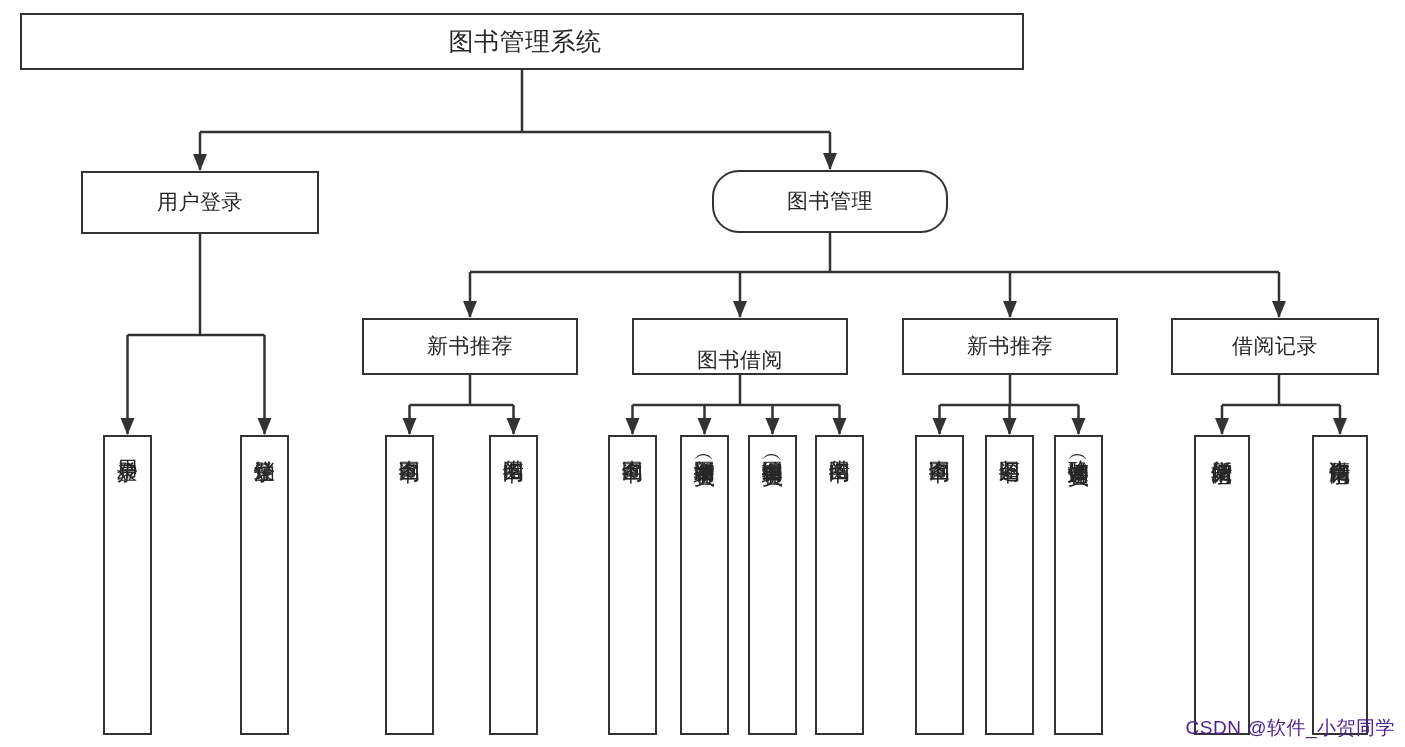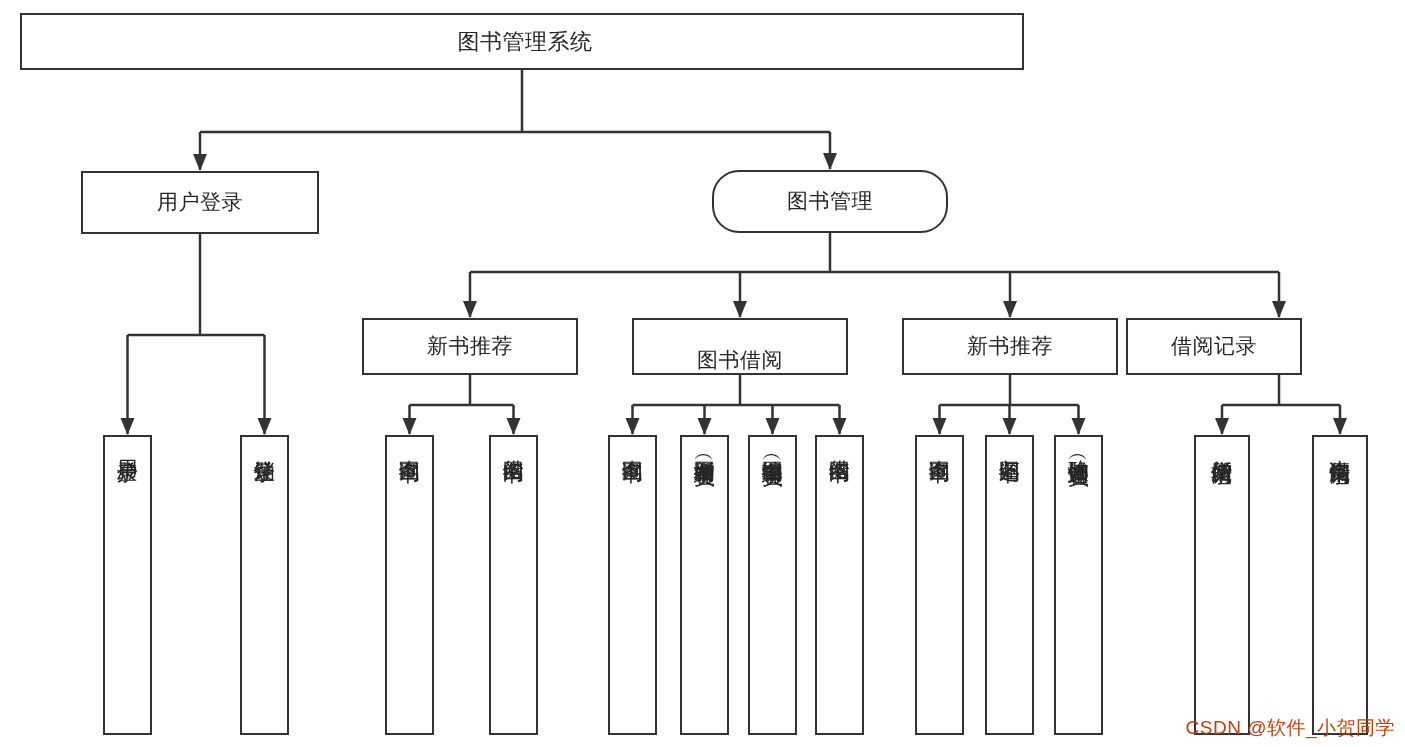--- a/index.html
+++ b/index.html
@@ -40,41 +40,41 @@
     display: block;
     text-align: center;
     line-height: 1.18;
     letter-spacing: 0.5px;
   }
   .node.horiz .label {
     writing-mode: horizontal-tb;
     font-size: 21px;
   }
   .node.root .label {
-    font-size: 22px;
+    font-size: 25px;
     margin-left: 6px;
   }
   .node.vert {
     align-items: flex-start;
     padding-top: 6px;
   }
   .node.vert .label {
     writing-mode: vertical-rl;
     text-orientation: upright;
     font-size: 21px;
     line-height: 1.02;
     letter-spacing: 1px;
     margin: 0 auto;
   }
   .watermark {
     position: absolute;
     right: 10px;
     bottom: 6px;
     font-size: 19px;
-    color: #c2410c;
+    color: #4c1d95;
     letter-spacing: 0.5px;
     z-index: 5;
     white-space: nowrap;
   }
 </style>
 </head>
 <body>
 
 <div id="canvas">
   <svg id="edges" viewBox="0 0 1405 747">
@@ -143,21 +143,21 @@
       </div>
       <div class="node horiz" style="left: 362px; top: 318px; width: 216px; height: 57px;">
         <span class="label">新书推荐</span>
       </div>
       <div class="node horiz" style="left: 632px; top: 318px; width: 216px; height: 57px; align-items: flex-end;">
         <span class="label">图书借阅</span>
       </div>
       <div class="node horiz" style="left: 902px; top: 318px; width: 216px; height: 57px;">
         <span class="label">新书推荐</span>
       </div>
-      <div class="node horiz" style="left: 1126px; top: 318px; width: 176px; height: 57px;">
+      <div class="node horiz" style="left: 1171px; top: 318px; width: 208px; height: 57px;">
         <span class="label">借阅记录</span>
       </div>
       <div class="node vert" style="left: 103px; top: 435px; width: 49px; height: 300px;">
         <span class="label">用户登录</span>
       </div>
       <div class="node vert" style="left: 240px; top: 435px; width: 49px; height: 300px;">
         <span class="label">注销登录</span>
       </div>
       <div class="node vert" style="left: 385px; top: 435px; width: 49px; height: 300px;">
         <span class="label">查询图书</span>

